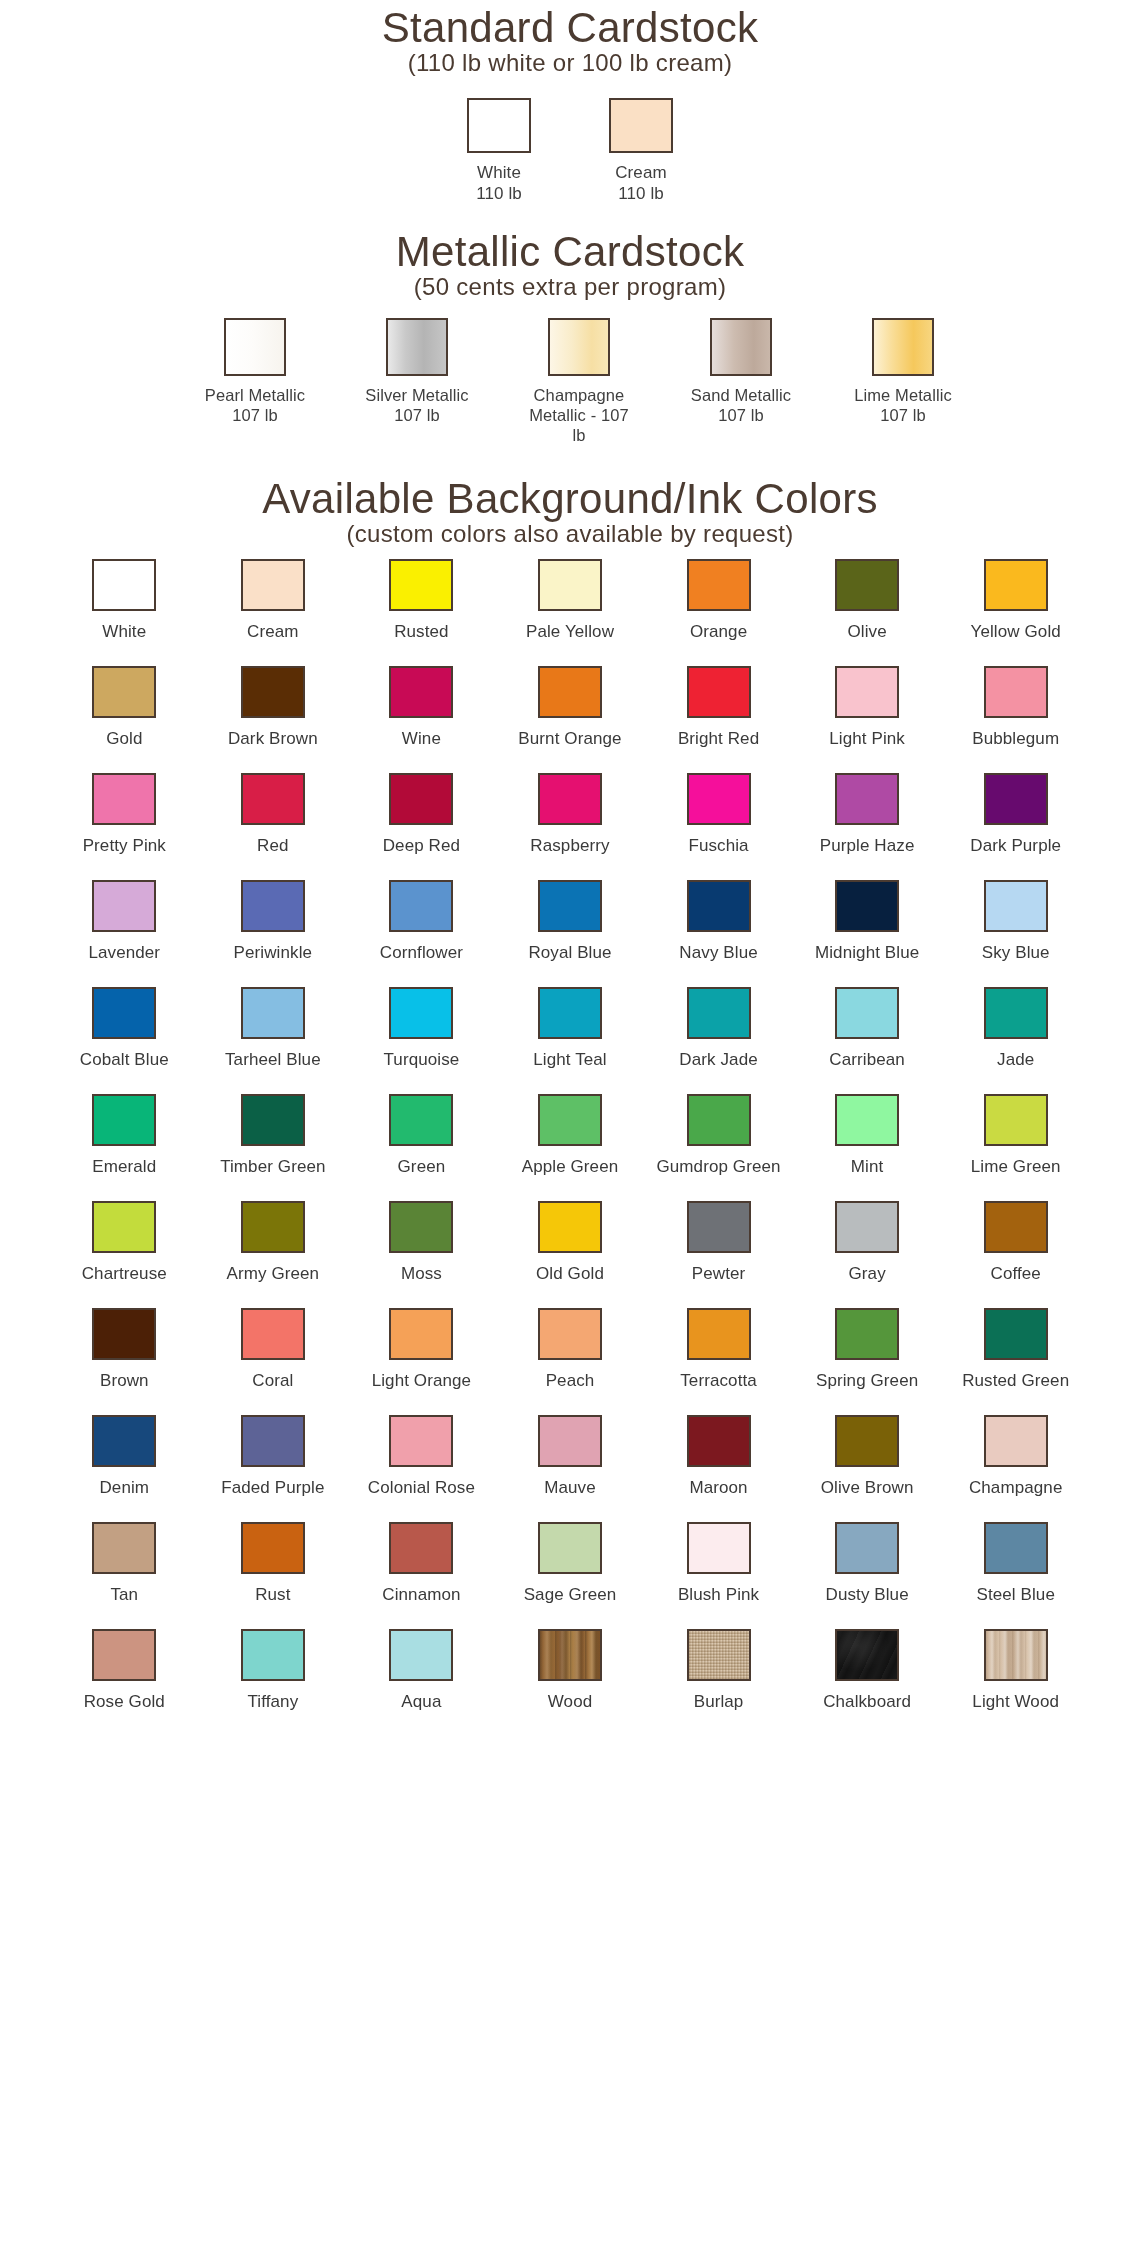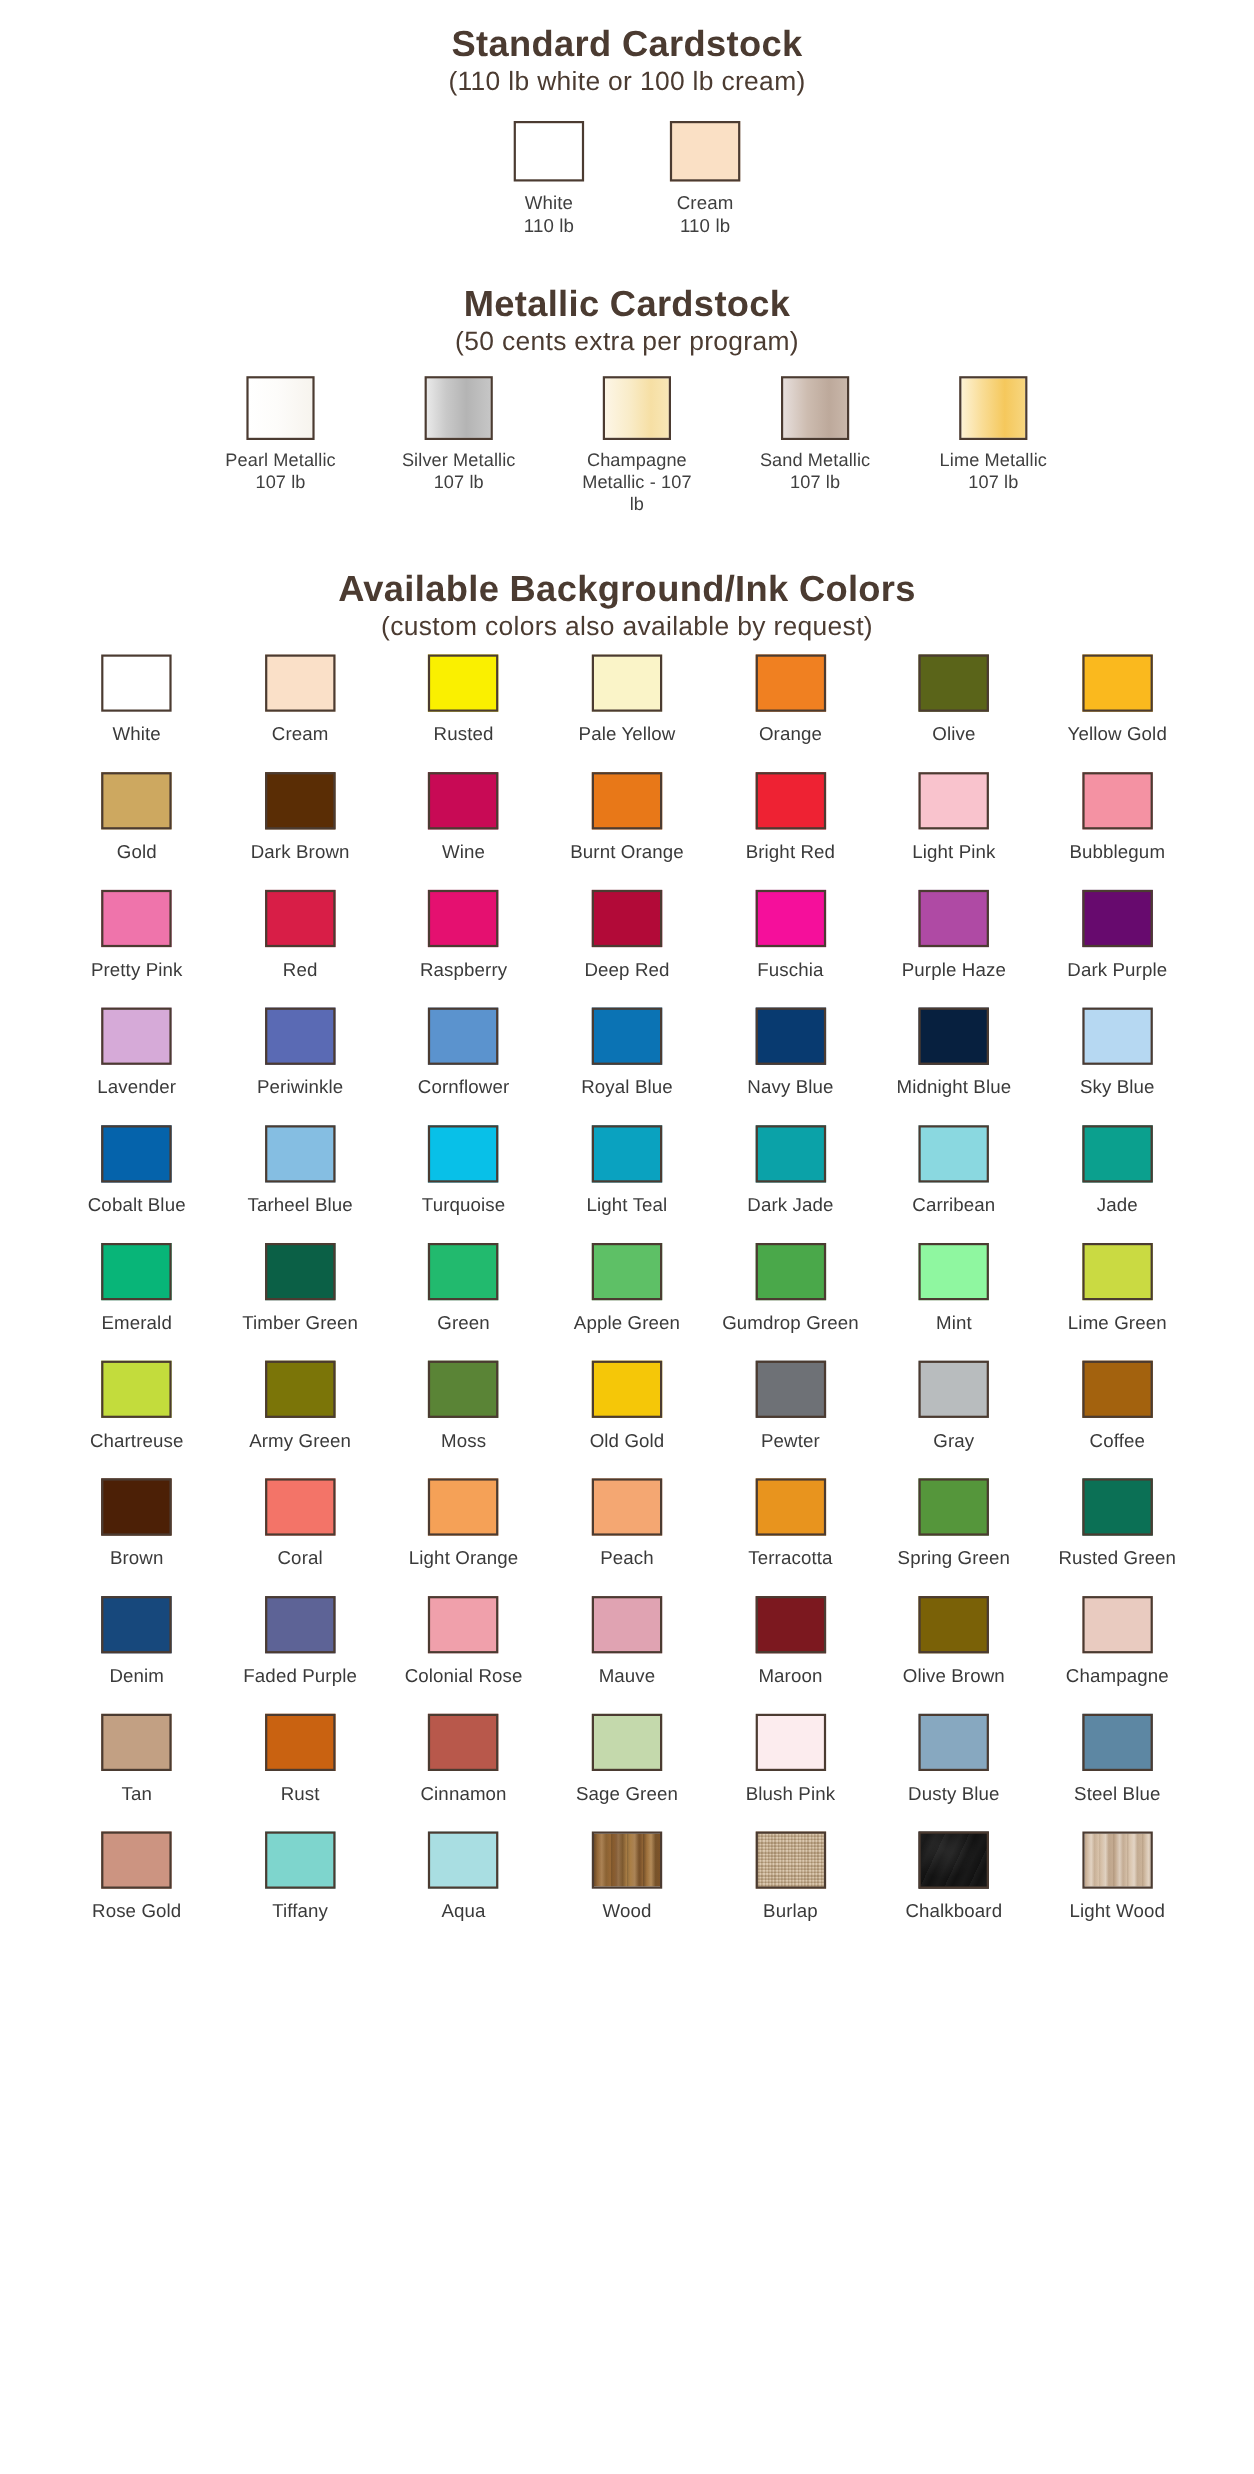--- a/index.html
+++ b/index.html
@@ -17,24 +17,23 @@
 
   
   .section-head {
     text-align: center;
     color: #4b3b31;
     font-weight: 300;
     letter-spacing: 0.3px;
   }
   .section-head .h-main {
     display: block;
-    font-size: 33px;
+    font-size: 42px;
     line-height: 40px;
-    font-weight: 700;
-    margin-top: 12px;
+    font-weight: 400;
   }
   .section-head .h-sub {
     display: block;
     font-size: 24px;
     line-height: 30px;
     font-weight: 400;
   }
 
   
   .card-row {
@@ -285,28 +284,28 @@
       </div>
       <div class="swatch-cell">
         <div class="swatch-chip" style="background: rgb(239, 116, 171);"></div>
         <div class="swatch-label">Pretty Pink</div>
       </div>
       <div class="swatch-cell">
         <div class="swatch-chip" style="background: rgb(216, 30, 71);"></div>
         <div class="swatch-label">Red</div>
       </div>
       <div class="swatch-cell">
+        <div class="swatch-chip" style="background: rgb(178, 10, 56);"></div>
+        <div class="swatch-label">Deep Red</div>
+      </div>
+      <div class="swatch-cell">
         <div class="swatch-chip" style="background: rgb(229, 16, 112);"></div>
         <div class="swatch-label">Raspberry</div>
       </div>
       <div class="swatch-cell">
-        <div class="swatch-chip" style="background: rgb(178, 10, 56);"></div>
-        <div class="swatch-label">Deep Red</div>
-      </div>
-      <div class="swatch-cell">
         <div class="swatch-chip" style="background: rgb(245, 15, 155);"></div>
         <div class="swatch-label">Fuschia</div>
       </div>
       <div class="swatch-cell">
         <div class="swatch-chip" style="background: rgb(175, 74, 164);"></div>
         <div class="swatch-label">Purple Haze</div>
       </div>
       <div class="swatch-cell">
         <div class="swatch-chip" style="background: rgb(103, 10, 110);"></div>
         <div class="swatch-label">Dark Purple</div>

